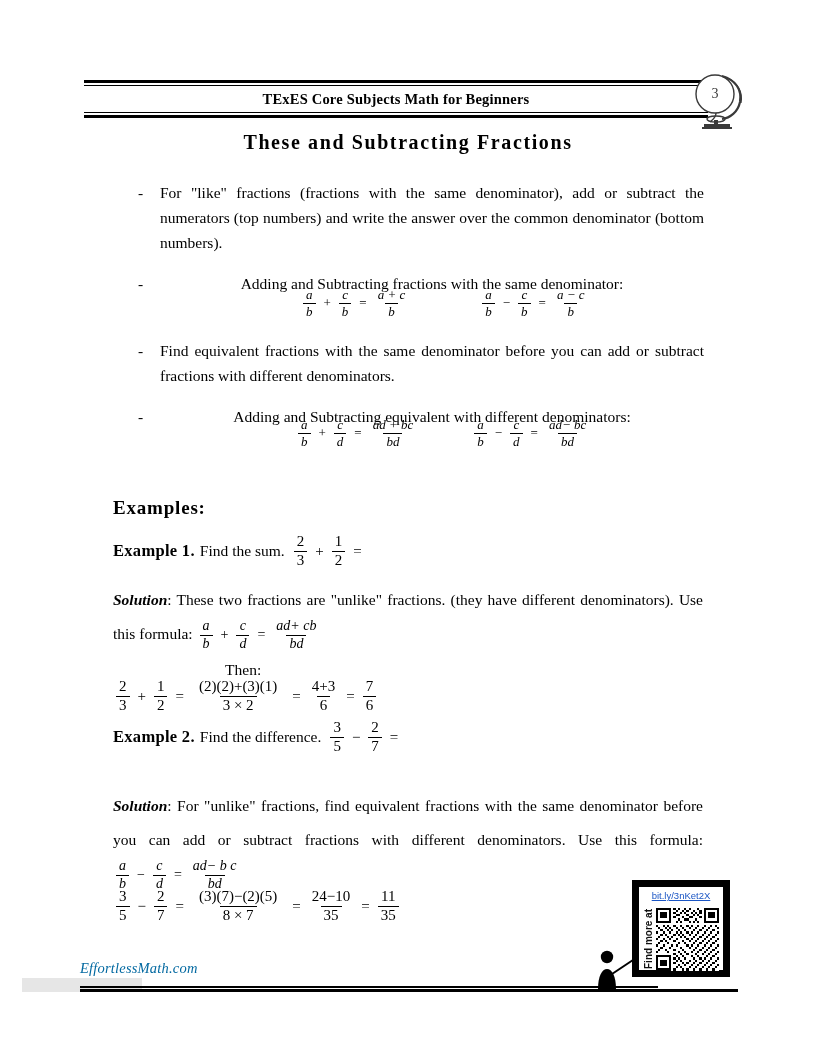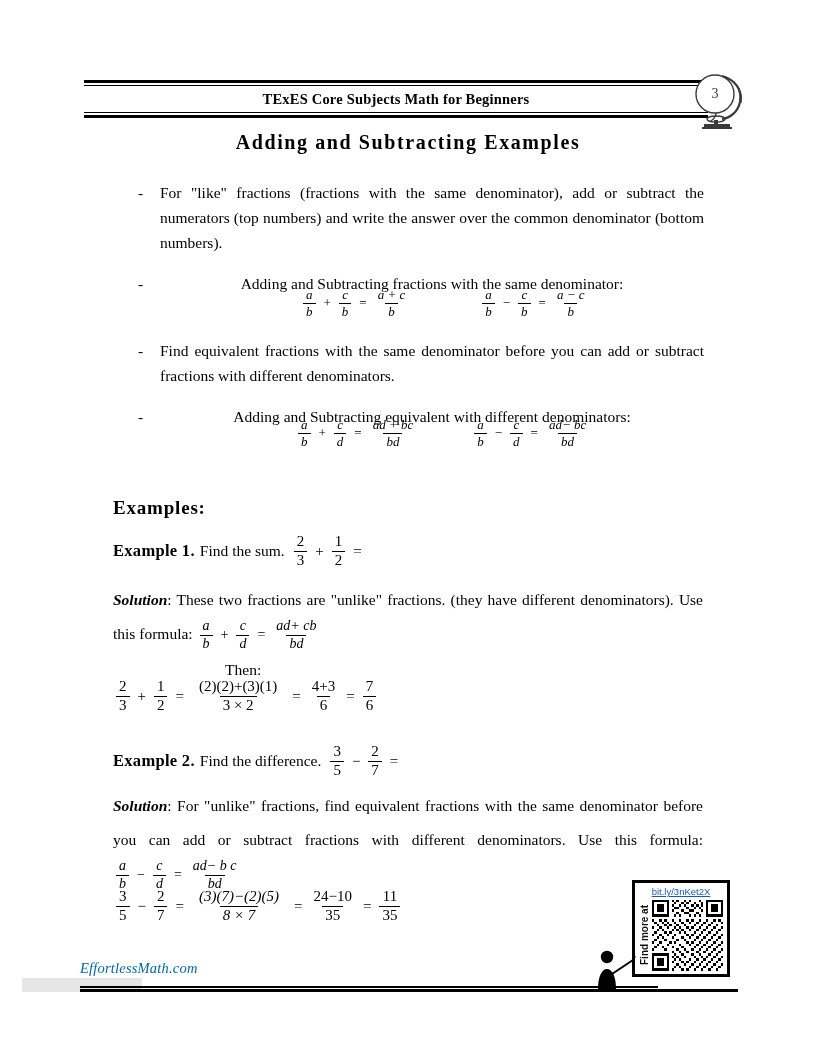--- a/index.html
+++ b/index.html
@@ -174,21 +174,21 @@
     align-items: center;
   }
   .ex-label {
     font-weight: bold;
     font-size: 16.5px;
     letter-spacing: 0.3px;
     margin-right: 5px;
   }
 
   .ex1-line { left: 113px; top: 534px; }
-  .ex2-line { left: 113px; top: 744px; }
+  .ex2-line { left: 113px; top: 720px; }
 
   .sol-para {
     position: absolute;
     width: 590px;
     font-size: 15.5px;
     line-height: 34px;
     text-align: justify;
     text-justify: inter-word;
   }
   .sol-para .sol-word {
@@ -208,21 +208,21 @@
   .calc2 { left: 113px; top: 889px; }
   .calc-line .lead { margin-right: 6px; }
 
   
   .qr-box {
     position: absolute;
     left: 632px;
     top: 880px;
     width: 98px;
     height: 97px;
-    border: 3px solid #000000;
+    border: 7px solid #000000;
     background: #ffffff;
     box-sizing: border-box;
     padding: 3px 4px 4px 4px;
   }
   .qr-link {
     display: block;
     text-align: center;
     font-family: "Liberation Sans", sans-serif;
     font-size: 9.5px;
     color: #1a55c4;
@@ -311,21 +311,21 @@
       <path d="M33 3 C46 8, 51 18, 49 29" fill="none" stroke="#3a3a3a" stroke-width="1.2"></path>
       <path d="M24 39 C24 44, 20 46, 18 48" fill="none" stroke="#3a3a3a" stroke-width="1.4"></path>
       <ellipse cx="24" cy="45" rx="9" ry="3" fill="none" stroke="#3a3a3a" stroke-width="1.4"></ellipse>
       <rect x="22" y="46" width="4" height="5" fill="#3a3a3a"></rect>
       <rect x="12" y="50" width="26" height="3.5" fill="#3a3a3a"></rect>
       <rect x="10" y="53" width="30" height="2" fill="#3a3a3a"></rect>
     </svg>
     <div class="globe-num">3</div>
   </div>
 
-  <div class="doc-title">Adding and Subtracting Examples</div>
+  <div class="doc-title">These and Subtracting Fractions</div>
 
   <div class="bullets">
 
     <div class="bullet-row" style="margin-bottom:16px;">
       <div class="bullet-dash">-</div>
       <div class="bullet-text">For "like" fractions (fractions with the same denominator), add or subtract the numerators (top numbers) and write the answer over the common denominator (bottom numbers).</div>
     </div>
 
     <div class="bullet-row" style="margin-bottom:42px;">
       <div class="bullet-dash">-</div>
@@ -527,21 +527,21 @@
       <span class="frac">
         <span class="num">3</span>
         <span class="den">5</span>
       </span>
       <span class="op">−</span>
       <span class="frac">
         <span class="num">2</span>
         <span class="den">7</span>
       </span>
       <span class="op">=</span>
-      <span class="frac" style="margin:0 7px;font-style:italic;">
+      <span class="frac" style="margin:0 7px;">
         <span class="num">(3)(7)−(2)(5)</span>
         <span class="den">8 × 7</span>
       </span>
       <span class="op">=</span>
       <span class="frac">
         <span class="num">24−10</span>
         <span class="den">35</span>
       </span>
       <span class="op">=</span>
       <span class="frac">

